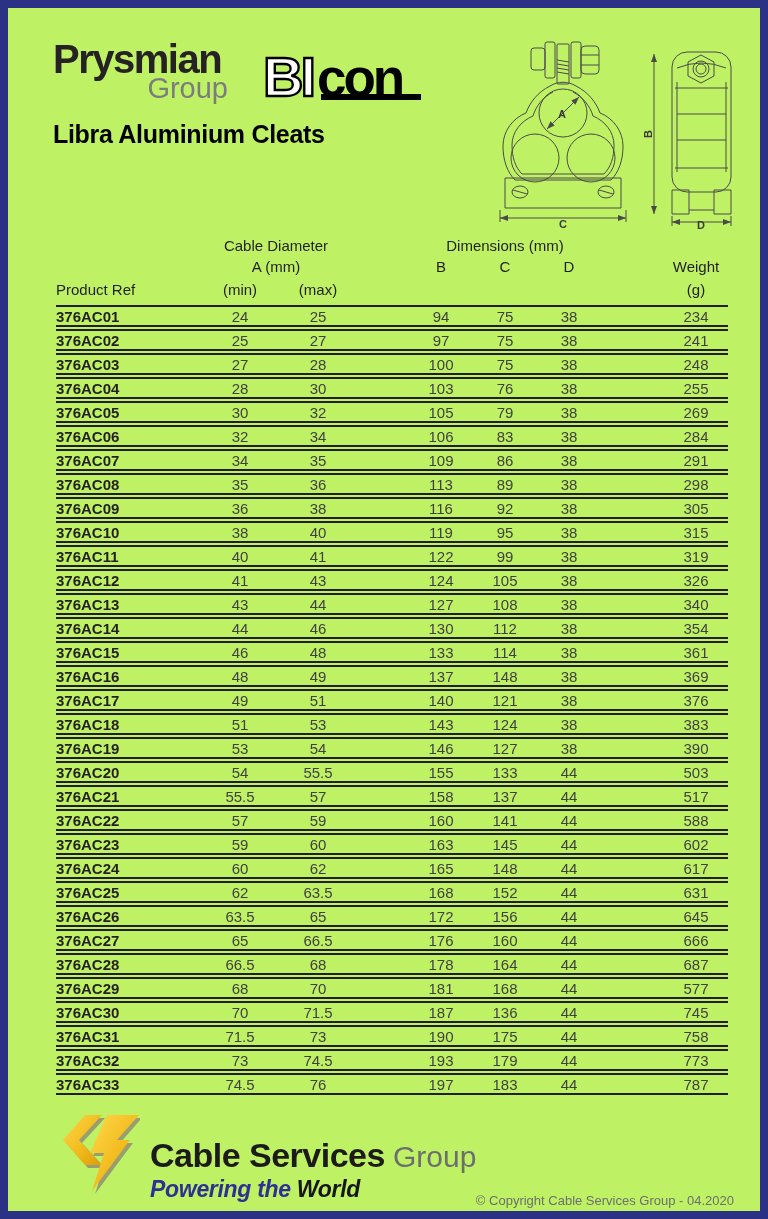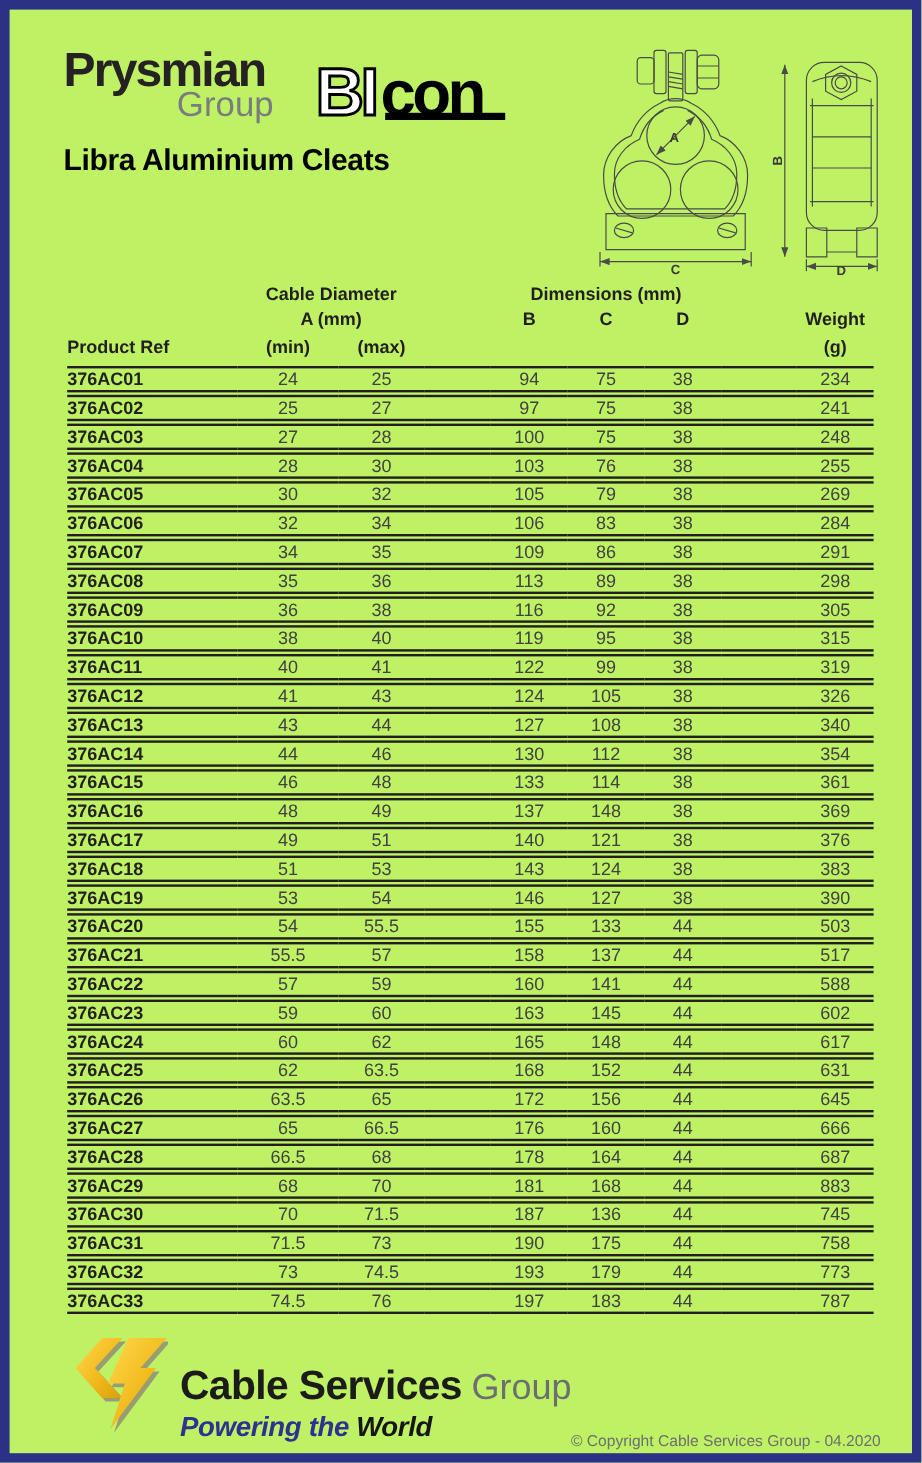--- a/index.html
+++ b/index.html
@@ -20,21 +20,21 @@
 
   .drawings { position:absolute; left:468px; top:14px; }
   .drawings * { vector-effect:non-scaling-stroke; }
 
   
   .spec-table {
     position:absolute; left:48px; top:226px; width:672px;
     border-collapse:separate; border-spacing:0 2px; table-layout:fixed;
     font-size:15px; color:#231f20;
   }
-  .spec-table thead td { border:none; font-weight:bold; padding:0; line-height:18px; vertical-align:bottom; }
+  .spec-table thead td { border:none; font-weight:normal; padding:0; line-height:18px; vertical-align:bottom; }
   .spec-table thead .h-top td { height:19px; }
   .spec-table thead .h-mid td { height:19px; }
   .spec-table thead .h-bot td { height:25px; padding-bottom:4px; }
   .spec-table td { text-align:center; }
   .spec-table .c-ref { text-align:left; }
   .spec-table tbody td {
     border-top:2px solid #231f20; border-bottom:2px solid #231f20;
     padding:1.5px 0; line-height:15px; font-size:15px; color:#414042;
   }
   .spec-table tbody td.c-ref { font-weight:bold; color:#231f20; }
@@ -496,21 +496,21 @@
         </tr>
         <tr>
           <td class="c-ref">376AC29</td>
           <td class="c-num">68</td>
           <td class="c-num">70</td>
           <td></td>
           <td class="c-num">181</td>
           <td class="c-num">168</td>
           <td class="c-num">44</td>
           <td></td>
-          <td class="c-num">883</td>
+          <td class="c-num">577</td>
         </tr>
         <tr>
           <td class="c-ref">376AC30</td>
           <td class="c-num">70</td>
           <td class="c-num">71.5</td>
           <td></td>
           <td class="c-num">187</td>
           <td class="c-num">136</td>
           <td class="c-num">44</td>
           <td></td>

